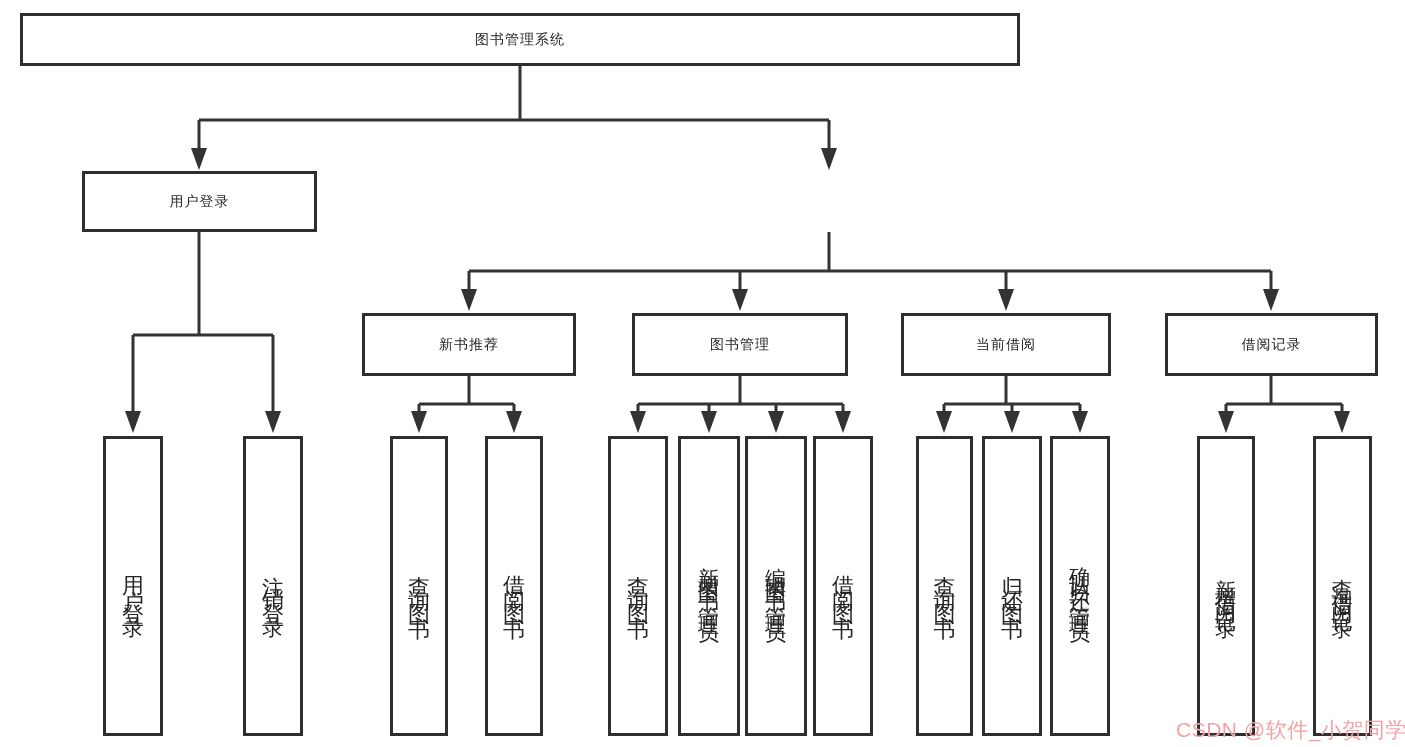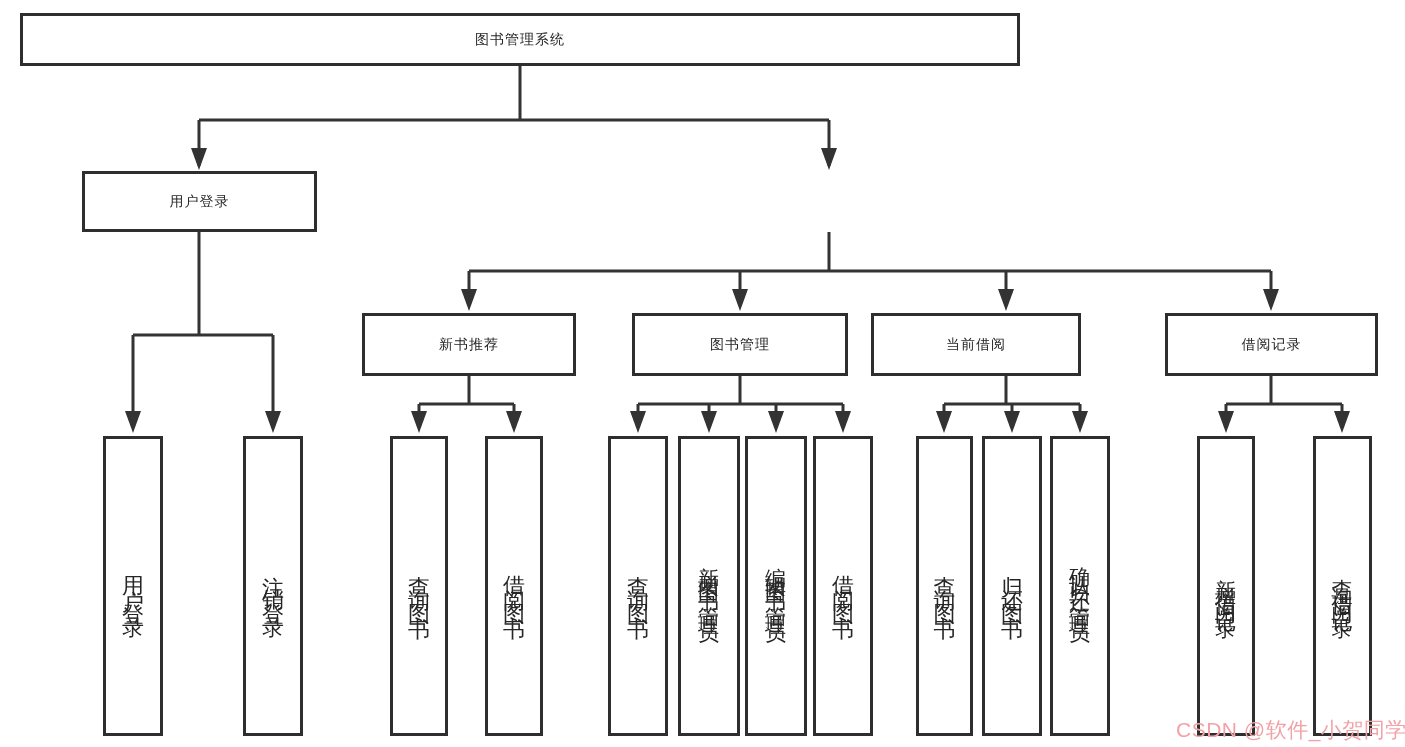--- a/index.html
+++ b/index.html
@@ -75,21 +75,21 @@
   <div class="box hbox" style="left:82px;top:171px;width:235px;height:61px">
     <span>用户登录</span>
   </div>
 
   <div class="box hbox" style="left:362px;top:313px;width:214px;height:63px">
     <span>新书推荐</span>
   </div>
   <div class="box hbox" style="left:632px;top:313px;width:216px;height:63px">
     <span>图书管理</span>
   </div>
-  <div class="box hbox" style="left:871px;top:313px;width:210px;height:63px">
+  <div class="box hbox" style="left:901px;top:313px;width:210px;height:63px">
     <span>当前借阅</span>
   </div>
   <div class="box hbox" style="left:1165px;top:313px;width:213px;height:63px">
     <span>借阅记录</span>
   </div>
 
   <div class="box vbox" style="left:103px;top:436px;width:60px;height:300px">
     <span>用户登录</span>
   </div>
   <div class="box vbox" style="left:243px;top:436px;width:60px;height:300px">

